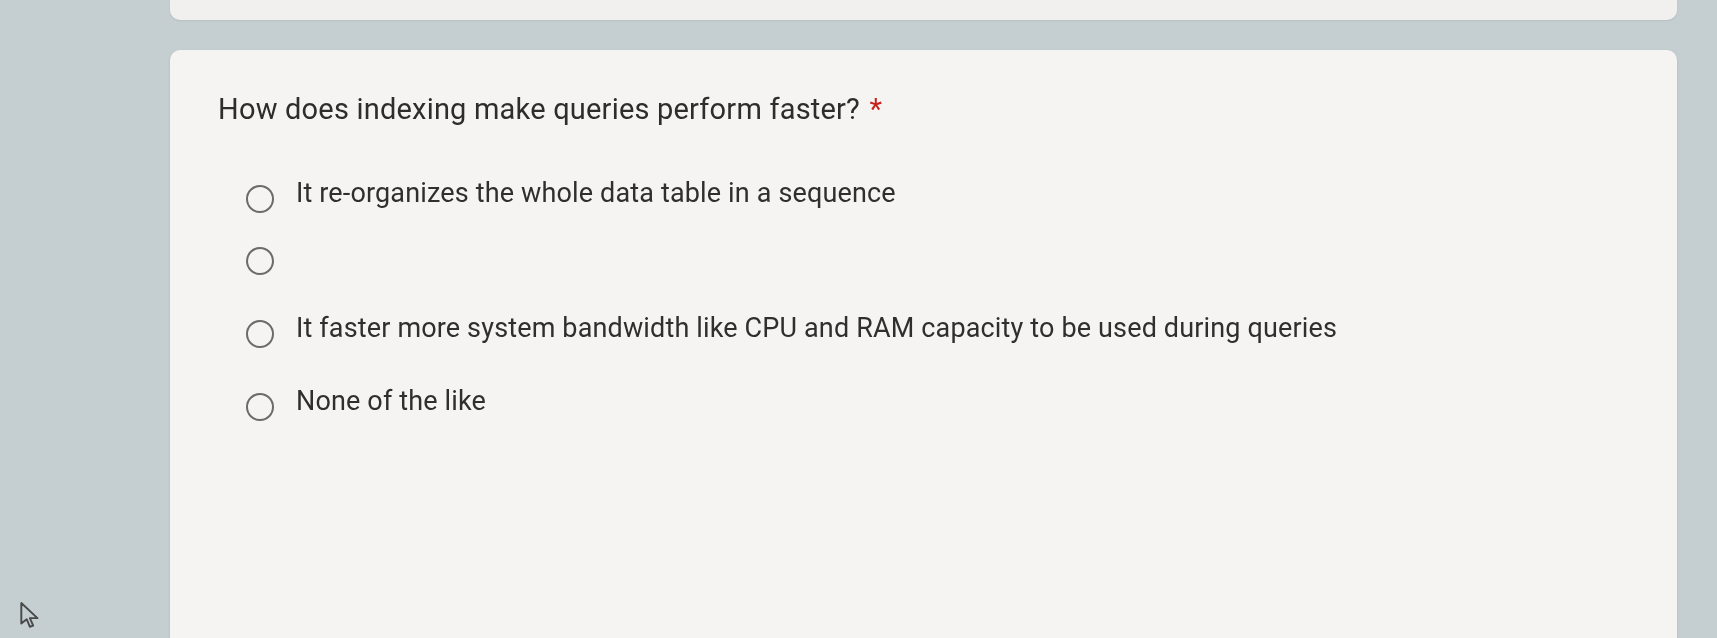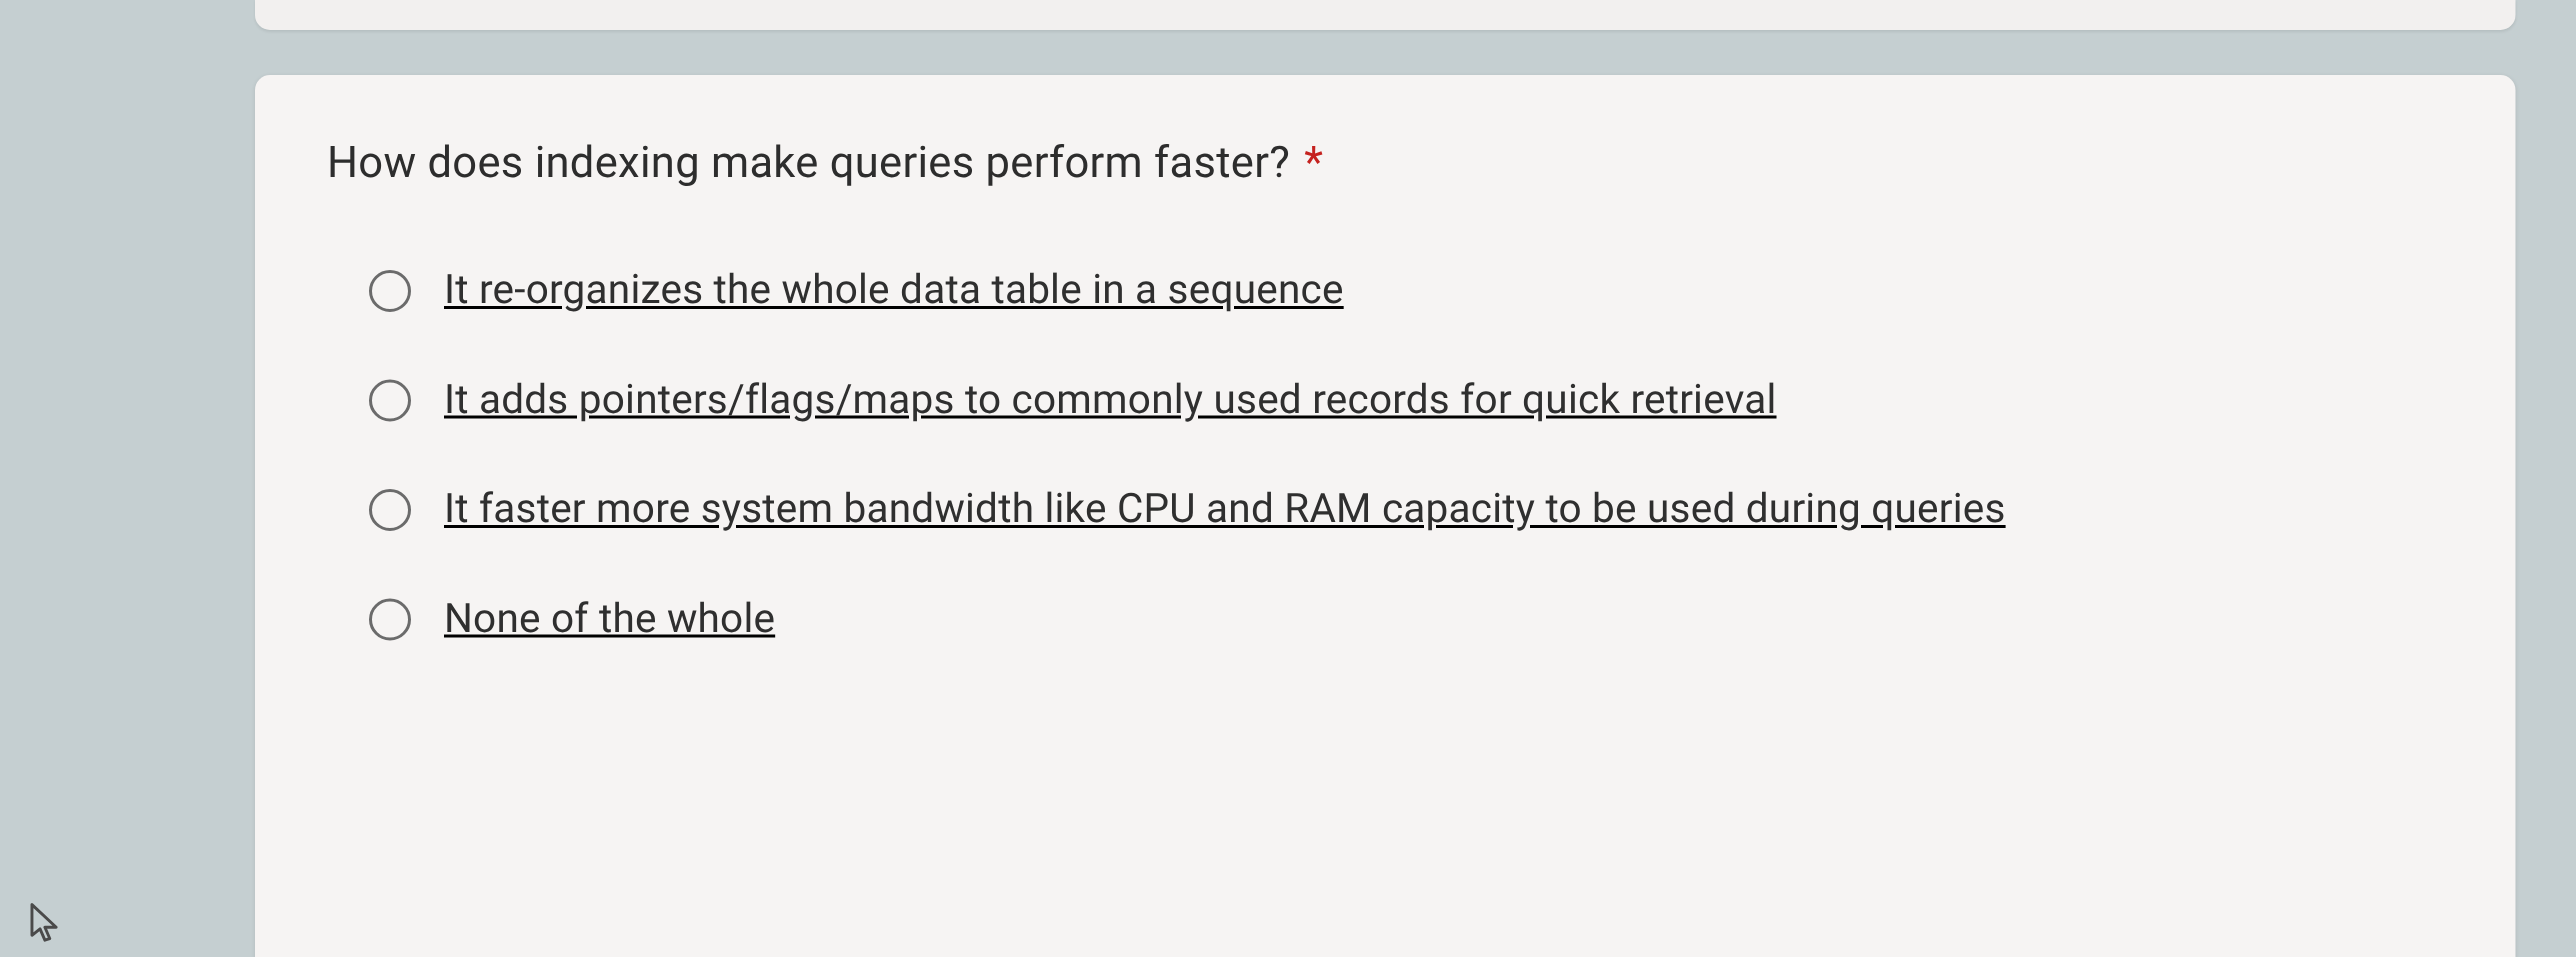--- a/index.html
+++ b/index.html
@@ -46,24 +46,23 @@
     }
     .required {
       color: #c5221f;
       margin-left: 2px;
     }
     .options {
       padding-left: 28px;
     }
     .option {
       display: flex;
-      align-items: center;
+      align-items: flex-end;
       margin-bottom: 34px;
       cursor: pointer;
-      text-decoration: underline;
     }
     .radio {
       width: 28px;
       height: 28px;
       border: 2.5px solid #6b6b6b;
       border-radius: 50%;
       flex-shrink: 0;
       margin-right: 22px;
       background: transparent;
     }
@@ -96,31 +95,30 @@
 
   <div class="options">
 
     <div class="option">
       <div class="radio"></div>
       <div class="option-label">It re-organizes the whole data table in a sequence</div>
     </div>
 
     <div class="option">
       <div class="radio"></div>
-      <div class="option-label">It adds pointers/flags/maps to commonly used records for quick retrieval</div>
     </div>
 
     <div class="option">
       <div class="radio"></div>
       <div class="option-label">It faster more system bandwidth like CPU and RAM capacity to be used during queries</div>
     </div>
 
     <div class="option">
       <div class="radio"></div>
-      <div class="option-label">None of the whole</div>
+      <div class="option-label">None of the like</div>
     </div>
 
   </div>
 </div>
 
 <svg class="cursor" viewBox="0 0 20 26">
   <path d="M1 1 L1 20 L6 16 L9 23 L12 22 L9 15 L16 15 Z" fill="none" stroke="#4a4a4a" stroke-width="1.8" stroke-linejoin="round"></path>
 </svg>
 
 </body></html>

